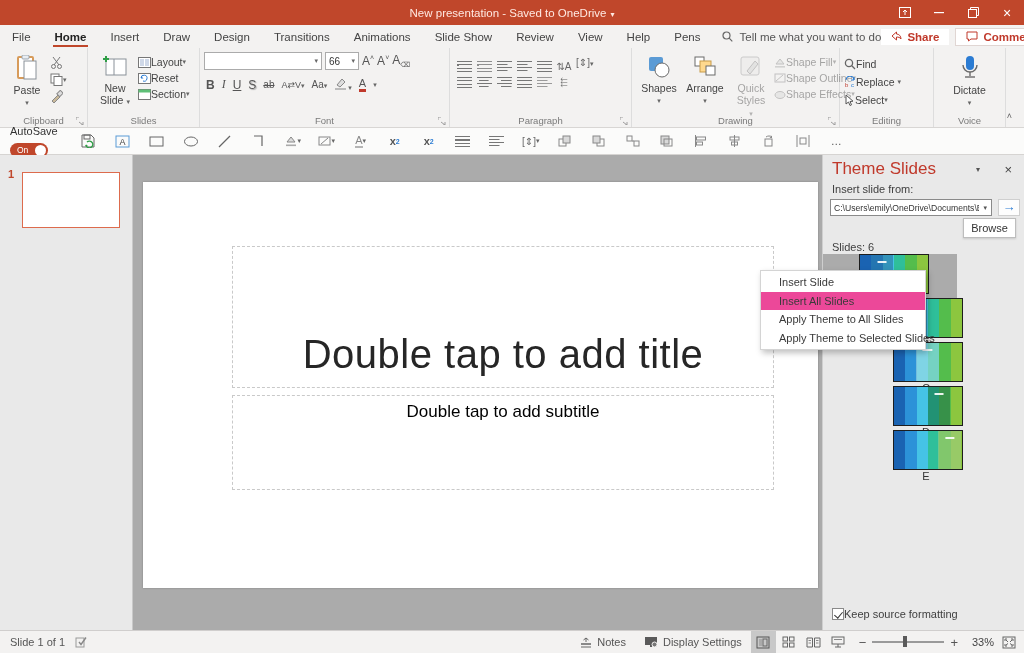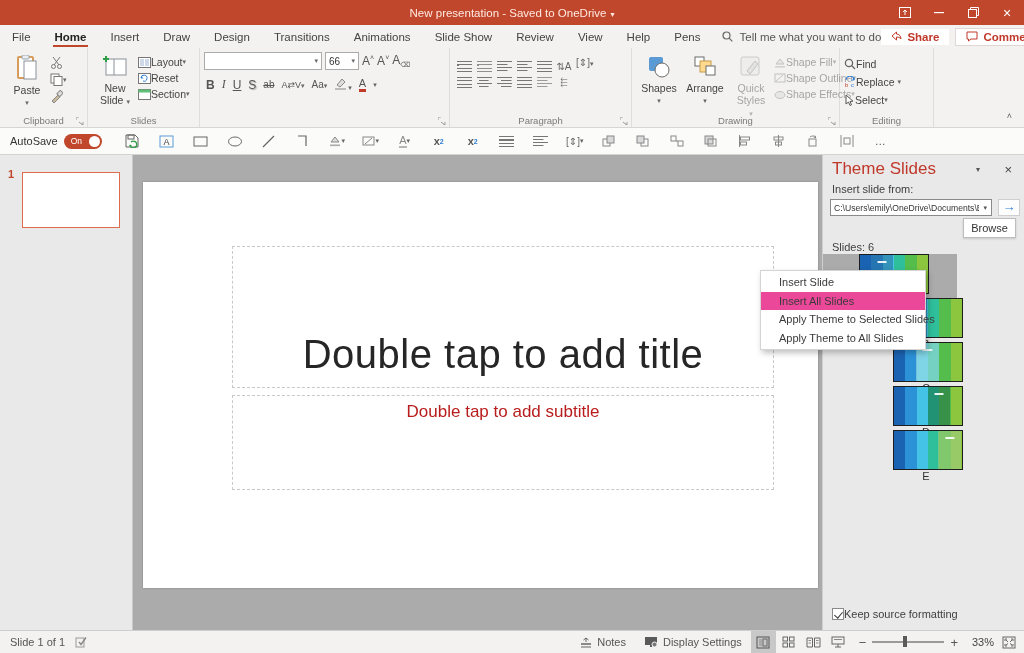--- a/index.html
+++ b/index.html
@@ -74,21 +74,21 @@
   .bullets::before { content:""; position:absolute; left:0; top:0; width:2.5px; height:11px;
     background:repeating-linear-gradient(to bottom,#777 0 1.5px, transparent 1.5px 3.3px); }
 
   .pgrid { display:grid; grid-template-columns:repeat(6,20px); grid-auto-rows:16px;
     align-items:center; justify-items:center; padding-top:6px; }
   .pside { display:flex; flex-direction:column; gap:3px; padding:5px 0 0 2px; font-size:10px; color:#666; }
 
   
   .qat { position:absolute; left:0; top:128px; width:1024px; height:27px; background:#fbfbfa;
     border-bottom:1px solid #d6d4d2; display:flex; align-items:center; font-size:11px; color:#333; }
-  .autosave { display:flex; align-items:center; gap:6px; margin-left:10px; }
+  .autosave { display:flex; gap:6px; margin-left:10px;flex-direction:column; }
   .pill { width:38px; height:15px; border-radius:8px; background:#c0472b; position:relative;
     color:#fff; font-size:8.5px; display:flex; align-items:center; padding-left:7px; }
   .pill .knob { position:absolute; right:2px; top:2px; width:11px; height:11px; border-radius:50%; background:#fff; }
   .qicons { display:flex; align-items:center; gap:0; margin-left:14px; }
   .qbtn { width:34px; height:24px; display:flex; align-items:center; justify-content:center; color:#666; }
   .qbtn svg { display:block; }
   .subsup { font-size:11px; font-weight:bold; color:#555; }
   .subsup sub,.subsup sup { font-size:7px; color:#2b7cd3; }
 
   
@@ -99,21 +99,21 @@
     background:#fff; border:1.5px solid #dd6b4d; }
 
   .canvas { flex:1; background:#ababab; position:relative; }
   .slide { position:absolute; left:10px; top:27px; width:675px; height:406px; background:#fff;
     box-shadow:0 0 2px rgba(0,0,0,.25); }
   .ph { position:absolute; border:1px dashed #c9c9c9; display:flex; justify-content:center; }
   .ph-title { left:89px; top:64px; width:542px; height:142px; align-items:flex-end; }
   .ph-title .txt { font-size:40px; font-weight:300; color:#262626; padding-bottom:10px;
     letter-spacing:.5px; white-space:nowrap; }
   .ph-sub { left:89px; top:213px; width:542px; height:95px; align-items:flex-start; }
-  .ph-sub .txt { font-size:17px; color:#b91c1c; padding-top:6px; }
+  .ph-sub .txt { font-size:17px; color:#000000; padding-top:6px; }
 
   
   .reuse { width:202px; background:#e9e9e9; border-left:1px solid #cfcfcf; position:relative;
     font-size:11px; color:#333; }
   .reuse h2 { position:absolute; left:9px; top:4px; font-size:17px; font-weight:normal; color:#c0392b; }
   .reuse .hdr-caret { position:absolute; right:44px; top:10px; font-size:8px; color:#555; }
   .reuse .hdr-close { position:absolute; right:12px; top:7px; font-size:13px; color:#444; }
   .insertfrom { position:absolute; left:9px; top:28px; color:#404040; }
   .pathbox { position:absolute; left:7px; top:44px; width:162px; height:17px;
     background:#fff; border:1px solid #8a8a8a; display:flex; align-items:center; }
@@ -336,20 +336,21 @@
         <svg width="14" height="13" viewBox="0 0 14 13">
           <path d="M3 8 L8 2 L11 5 L6 10 Z" fill="#dedede" stroke="#888"></path>
             <rect x="1" y="11" width="11" height="2" fill="#bbb"></rect>
         </svg><span class="caret-s">▾</span>
       </span>
       <span style="font-size:11px; color:#555; border-bottom:3px solid #c0392b; line-height:1">
         <span>A</span>
       </span>
         <span class="caret-s">▾</span>
     </div>
+    <div class="gname">Font</div>
     <svg class="dlg" viewBox="0 0 8 8">
         <path d="M0 0 H3 M0 0 V3 M3 5 L7 8 M7 8 V5 M7 8 H5" stroke="#666" fill="none"></path>
       </svg>
   </div>
 
   <div class="rgroup" style="width:182px">
     <div class="pgrid">
       <span class="li bullets"></span>
       <span class="li bullets" style="opacity:.8"></span>
       <span class="li short"></span>
@@ -450,20 +451,33 @@
         <svg width="11" height="12" viewBox="0 0 11 12">
           <path d="M2 1 L2 10 L4.5 8 L6 11.5 L7.5 10.8 L6 7.5 L9 7.2 Z" fill="#fff" stroke="#555"></path>
         </svg>
         <span>Select</span>
           <span class="caret-s">▾</span>
       </div>
     </div>
     <div class="gname">Editing</div>
   </div>
 
+  <div class="rgroup" style="width:72px">
+    <div class="bigbtn" style="margin:0 auto">
+      <svg width="20" height="26" viewBox="0 0 20 26">
+        <rect x="6" y="1" width="8" height="14" rx="4" fill="#2b7cd3"></rect>
+        <path d="M3 10 A7 7 0 0 0 17 10" fill="none" stroke="#6a6a6a" stroke-width="1.4"></path>
+        <line x1="10" y1="17" x2="10" y2="21" stroke="#6a6a6a" stroke-width="1.4"></line>
+        <line x1="5" y1="22" x2="15" y2="22" stroke="#6a6a6a" stroke-width="1.4"></line>
+      </svg>
+      <span class="cap">Dictate</span>
+      <span class="caret-s">▾</span>
+    </div>
+    <div class="gname">Voice</div>
+  </div>
 
   <div style="flex:1; position:relative">
     <span style="position:absolute; right:12px; bottom:6px; font-size:9px; color:#666">˄</span>
   </div>
 </div>
 
 <div class="qat">
   <div class="autosave">
     <span>AutoSave</span>
     <div class="pill">
@@ -680,22 +694,22 @@
       <span class="cb checked"></span>
       <span>Keep source formatting</span>
     </div>
   </div>
 </div>
 
 <div class="ctxmenu">
 
 <div class="ctxitem">Insert Slide</div>
     <div class="ctxitem highlighted">Insert All Slides</div>
+    <div class="ctxitem">Apply Theme to All Slides</div>
     <div class="ctxitem">Apply Theme to Selected Slides</div>
-    <div class="ctxitem">Apply Theme to All Slides</div>
   </div>
 
 <div class="statusbar">
   <div class="sb-left">
     <span>Slide 1 of 1</span>
     <svg width="13" height="12" viewBox="0 0 13 12">
       <rect x="1" y="2" width="8" height="9" fill="none" stroke="#999"></rect>
       <path d="M4 6 L6 8.5 L11 1.5" fill="none" stroke="#888" stroke-width="1.4"></path>
     </svg>
   </div>

